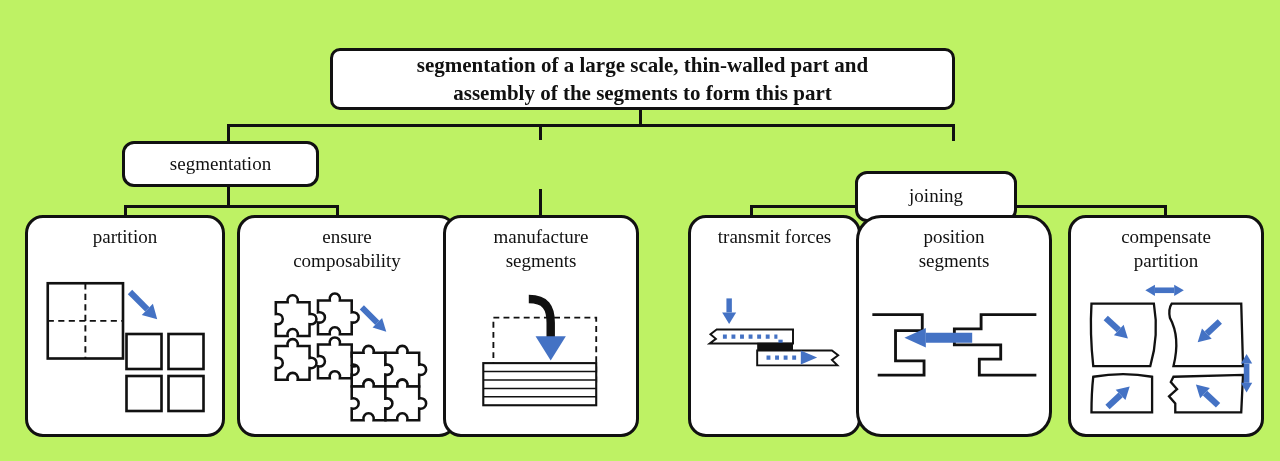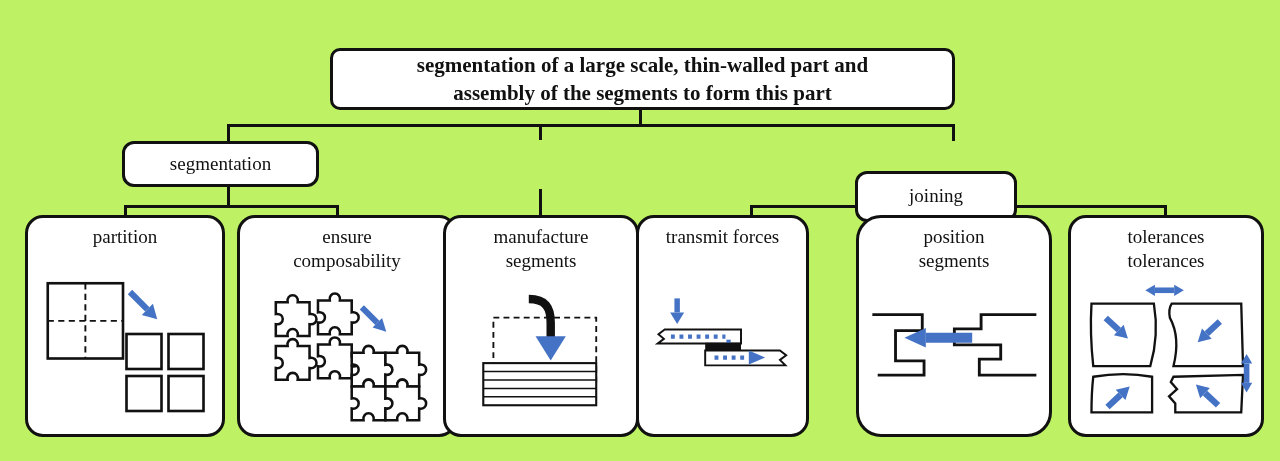--- a/index.html
+++ b/index.html
@@ -25,21 +25,21 @@
 
   .leaf {
     top:215px; height:222px; border-radius:18px;
     flex-direction:column; justify-content:flex-start;
     padding:7px 4px 8px; align-items:center;
   }
   .leaf .ttl { font-size:19px; line-height:1.25; }
   .leaf-1 { left:25px;   width:200px; }
   .leaf-2 { left:237px;  width:220px; }
   .leaf-3 { left:443px;  width:196px; }
-  .leaf-4 { left:636px;  width:173px; }
+  .leaf-4 { left:688px;  width:173px; }
   .leaf-5 { left:856px;  width:196px;border-radius:25px; }
   .leaf-6 { left:1068px; width:196px; }
   .leaf-2 .ttl { max-width:140px; }
   .leaf-3 .ttl { max-width:130px; }
   .leaf-5 .ttl { max-width:110px; }
   .leaf-6 .ttl { max-width:130px; }
 
   .illus { display:block; margin-top:auto; max-width:96%; }
 
   
@@ -176,21 +176,21 @@
       <path d="M6,10 H62 V28 H32 V62 H64 V78 H12" class="joint"></path>
       <path d="M190,10 H128 V26 H98 V44 H150 V60 H126 V78 H190" class="joint"></path>
       <g class="barr thick" transform="translate(118,36) rotate(180)">
         <line x1="0" y1="0" x2="52" y2="0"></line>
         <polygon points="52,-11 52,11 76,0" stroke="none"></polygon>
       </g>
     </svg>
   </div>
 
   <div class="node leaf leaf-6">
-    <span class="ttl">tolerances tolerances</span>
+    <span class="ttl">compensate partition</span>
     <svg class="illus" viewBox="0 0 196 152" style="height:144px; margin-bottom:4px;">
       <defs>
         <g id="ar1">
           <line x1="0" y1="0" x2="20" y2="0"></line>
           <polygon points="20,-8 20,8 34,0" stroke="none"></polygon>
         </g>
         <g id="dbl">
           <line x1="-12" y1="0" x2="12" y2="0"></line>
           <polygon points="12,-7 12,7 24,0" stroke="none"></polygon>
           <polygon points="-12,-7 -12,7 -24,0" stroke="none"></polygon>

